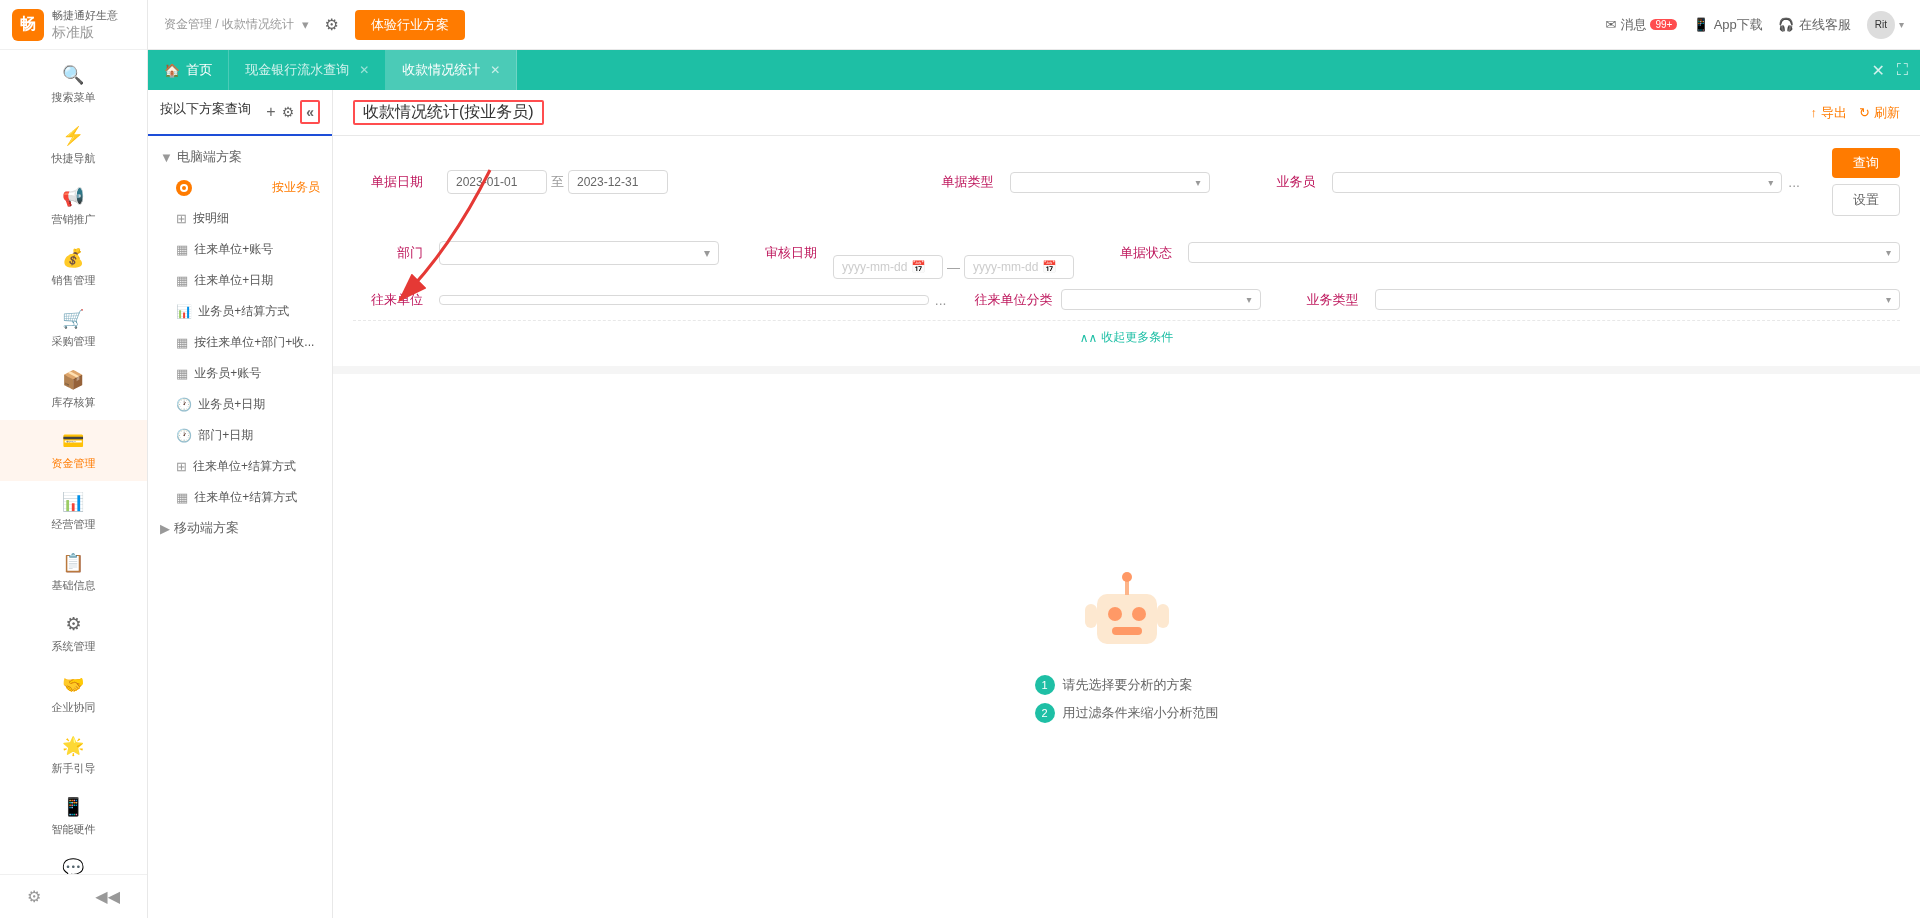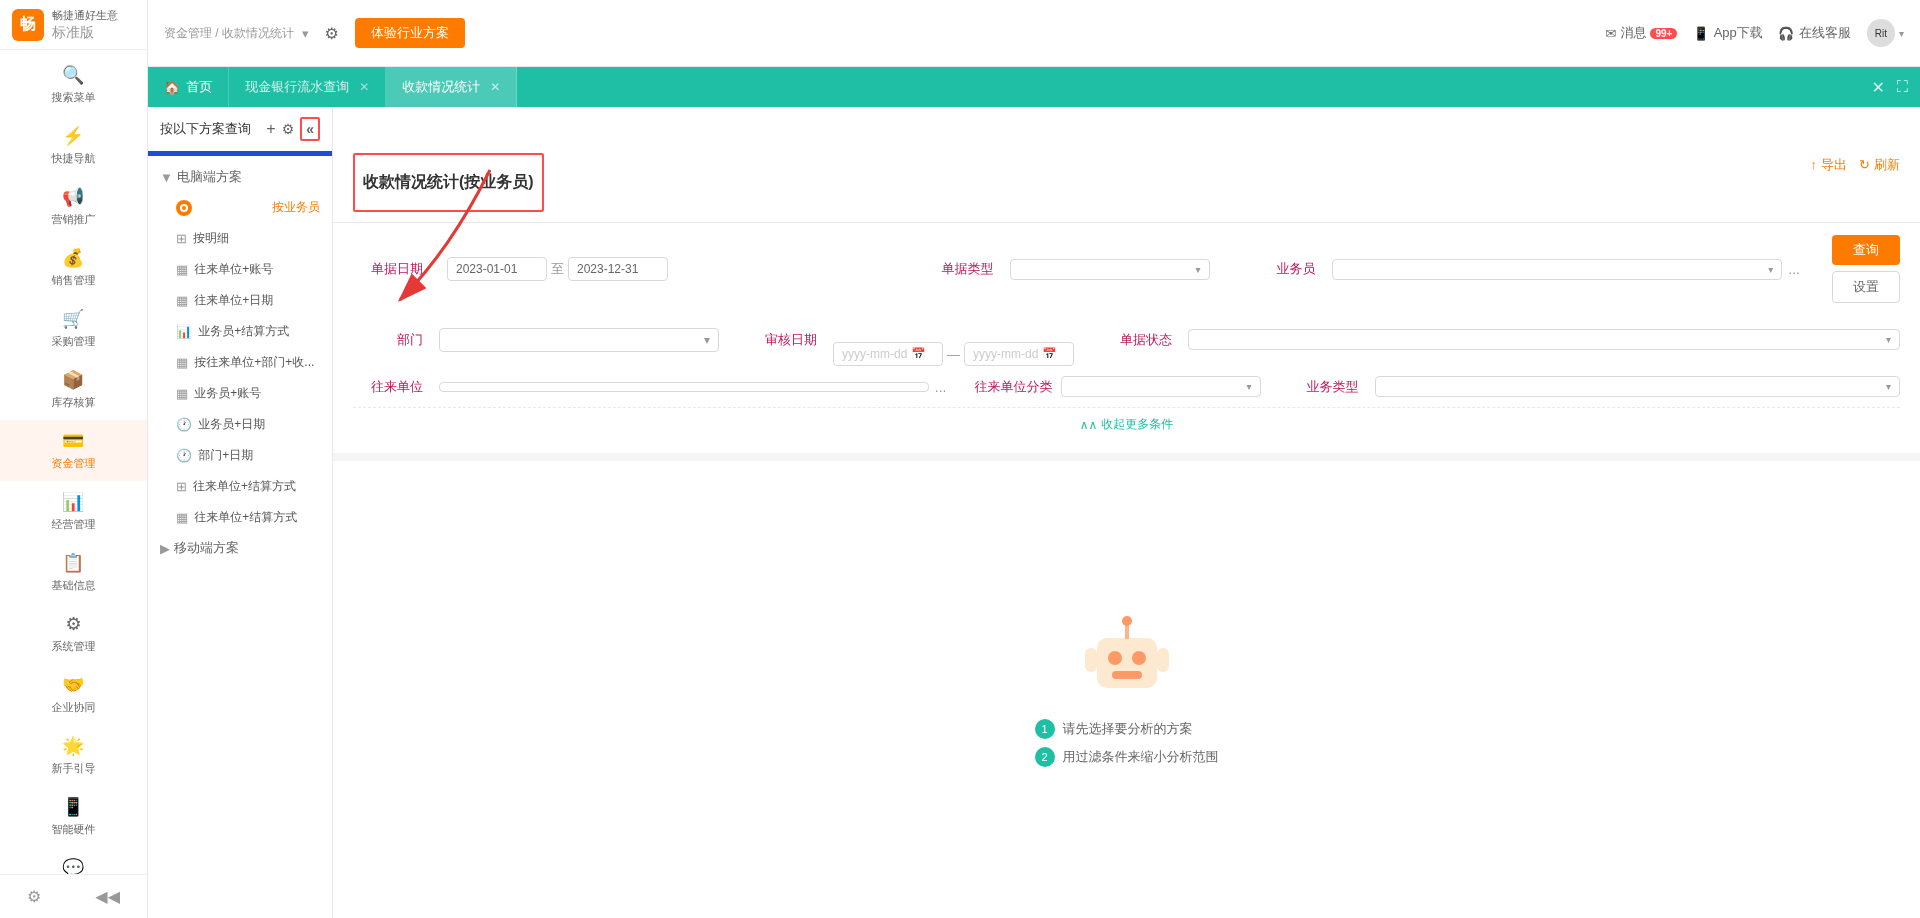--- a/index.html
+++ b/index.html
@@ -18,60 +18,60 @@
     .nav-item { display: flex; flex-direction: column; align-items: center; padding: 10px 0; cursor: pointer; color: #666; font-size: 11px; gap: 4px; }
     .nav-item.active { color: #ff7b00; background: #fff5ee; }
     .nav-item .nav-icon { font-size: 18px; }
     .sidebar-footer { padding: 12px 0; border-top: 1px solid #f0f0f0; display: flex; justify-content: space-around; align-items: center; }
     .sidebar-footer-btn { color: #999; cursor: pointer; font-size: 16px; }
 
     
     .main-content { flex: 1; display: flex; flex-direction: column; overflow: hidden; }
 
     
-    .top-header { height: 67px; background: #fff; border-bottom: 1px solid #e8e8e8; display: flex; align-items: center; padding: 0 16px; gap: 16px; }
+    .top-header { height: 50px; background: #fff; border-bottom: 1px solid #e8e8e8; display: flex; align-items: center; padding: 0 16px; gap: 16px; }
     .header-breadcrumb { display: flex; align-items: center; gap: 8px; color: #999; font-size: 13px; }
     .header-btn { display: flex; align-items: center; gap: 4px; cursor: pointer; color: #666; font-size: 13px; }
-    .badge-red { background: #ff4d4f; color: white; border-radius: 10px; padding: 0 5px; font-size: 10px; font-weight: bold; }
+    .badge-red { background: #ff4d4f; color: white; border-radius: 10px; padding: 0 5px; font-size: 10px; }
     .trial-btn { background: #ff7b00; color: white; border: none; border-radius: 4px; padding: 6px 16px; cursor: pointer; font-size: 13px; }
     .header-gear { cursor: pointer; color: #666; font-size: 16px; }
     .user-avatar { width: 28px; height: 28px; background: #ddd; border-radius: 50%; display: flex; align-items: center; justify-content: center; font-size: 10px; }
     .header-dropdown { display: flex; align-items: center; gap: 4px; }
 
     
     .tab-bar { height: 40px; background: #1ebfa5; display: flex; align-items: stretch; padding: 0; }
     .tab-item { display: flex; align-items: center; padding: 0 16px; cursor: pointer; color: rgba(255,255,255,0.8); font-size: 13px; gap: 6px; border-right: 1px solid rgba(255,255,255,0.2); }
     .tab-item.home { color: white; }
     .tab-item.active { background: rgba(255,255,255,0.2); color: white; }
     .tab-close { font-size: 12px; opacity: 0.7; margin-left: 4px; }
     .tab-right { margin-left: auto; display: flex; align-items: center; padding: 0 12px; gap: 12px; }
     .tab-ctrl-btn { color: rgba(255,255,255,0.8); cursor: pointer; font-size: 16px; }
 
     
     .page-area { flex: 1; display: flex; overflow: hidden; }
 
     
     .scheme-panel { width: 185px; background: #fff; border-right: 1px solid #e8e8e8; display: flex; flex-direction: column; flex-shrink: 0; }
-    .scheme-panel-header { padding: 10px 12px; display: flex; align-items: center; justify-content: space-between; border-bottom: 5px solid #1d4ed8; font-size: 13px; color: #333; }
+    .scheme-panel-header { padding: 10px 12px; display: flex; align-items: flex-start; justify-content: space-between; border-bottom: 2px solid #1d4ed8; font-size: 13px; color: #333; }
     .scheme-panel-header .header-actions { display: flex; align-items: center; gap: 6px; }
     .scheme-panel-header .header-actions span { cursor: pointer; color: #999; font-size: 14px; }
     .scheme-list { flex: 1; overflow-y: auto; padding: 6px 0; }
     .scheme-group { }
     .scheme-group-header { display: flex; align-items: center; padding: 6px 12px; cursor: pointer; color: #666; font-size: 13px; gap: 4px; }
     .scheme-item { display: flex; align-items: center; padding: 7px 12px 7px 28px; cursor: pointer; color: #555; font-size: 12px; gap: 6px; }
     .scheme-item.active { color: #ff7b00; justify-content: space-between; }
     .scheme-item .item-icon { font-size: 13px; color: #ff7b00; }
     .scheme-item .item-icon-gray { font-size: 13px; color: #999; }
 
     
     .query-area { flex: 1; display: flex; flex-direction: column; overflow: hidden; background: #f5f5f5; }
 
     
     .page-title-bar { background: #fff; padding: 10px 20px; display: flex; align-items: center; justify-content: space-between; border-bottom: 1px solid #e8e8e8; }
-    .page-title { font-size: 16px; font-weight: bold; color: #333; border: 2px solid #ff4d4f; padding: 17px 8px; border-radius: 2px; margin-top: 36px; }
+    .page-title { font-size: 16px; font-weight: normal; color: #333; border: 2px solid #ff4d4f; padding: 0 8px; border-radius: 2px; }
     .title-actions { display: flex; align-items: center; gap: 12px; }
     .title-action-btn { display: flex; align-items: center; gap: 4px; color: #ff7b00; cursor: pointer; font-size: 13px; }
     .filter-row { display: flex; align-items: center; gap: 16px; margin-bottom: 10px; }
     .filter-row:last-child { margin-bottom: 0; }
     .filter-label { width: 70px; text-align: right; color: #be185d; font-size: 13px; flex-shrink: 0; }
     .filter-control { display: flex; align-items: center; gap: 6px; flex: 1; }
     .date-tabs { display: flex; align-items: center; gap: 4px; }
     .date-tab { padding: 3px 8px; cursor: pointer; font-size: 12px; color: #666; border-radius: 2px; }
     .date-tab.active { background: #ff7b00; color: white; border-radius: 10px; }
     .date-input-group { display: flex; align-items: center; gap: 4px; margin-left: 8px; }

